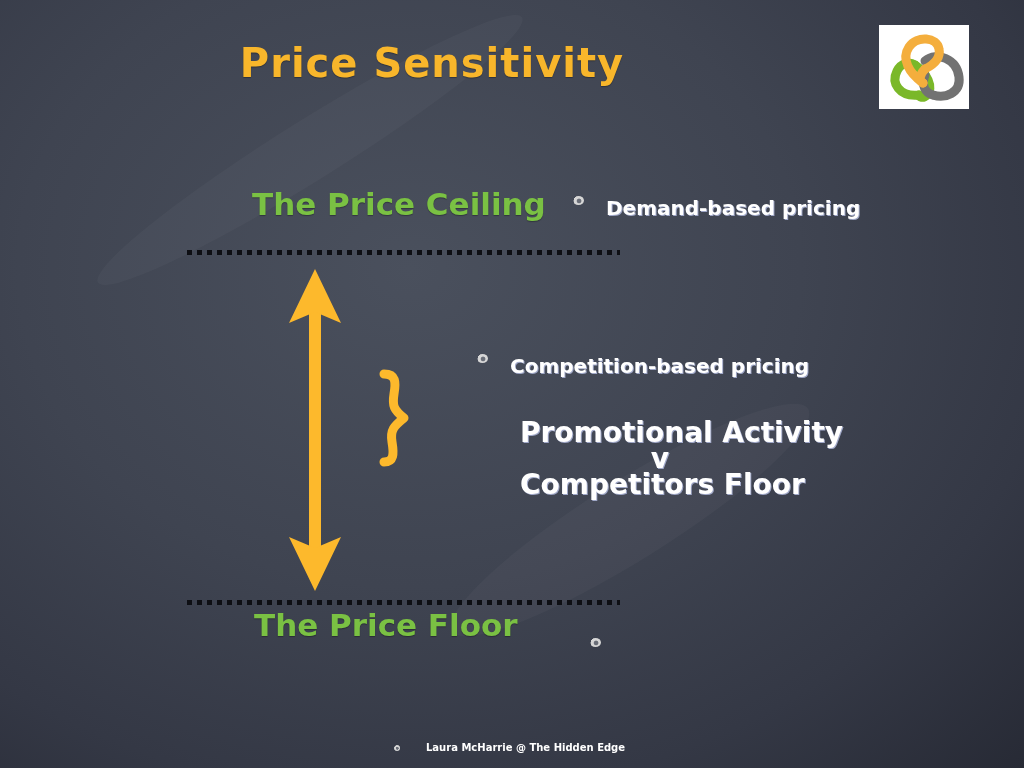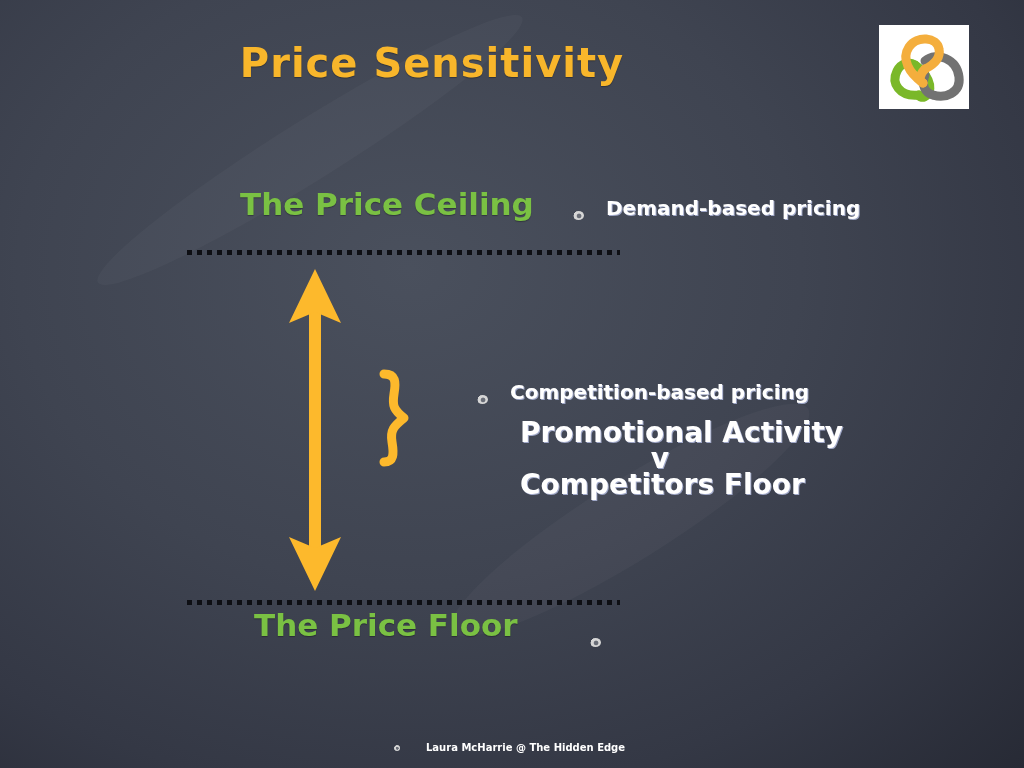--- a/index.html
+++ b/index.html
@@ -23,36 +23,36 @@
   .logo {
     position: absolute; left: 879px; top: 25px; width: 90px; height: 84px;
     background: #ffffff;
   }
   .logo svg { width: 90px; height: 84px; display: block; }
   .heading {
     position: absolute; color: #7ac143; font-weight: bold; font-size: 31px;
     text-shadow: 0 1px 1px rgba(0,0,0,0.3);
     white-space: nowrap;
   }
-  .heading.ceiling { left: 240px; top: 186px; }
+  .heading.ceiling { left: 252px; top: 186px; }
   .heading.floor { left: 254px; top: 607px; }
   .bullet-row {
-    position: absolute; display: flex; align-items: flex-end; white-space: nowrap;
+    position: absolute; display: flex; align-items: flex-start; white-space: nowrap;
   }
   .bullet-icon {
     width: 11px; height: 9px; border-radius: 50%;
     background: radial-gradient(circle at 55% 55%, #6a6e78 0 25%, #d6d6d6 35% 70%, transparent 72%);
     margin-right: 22px;
   }
   .bullet-text {
     color: #ffffff; font-weight: bold; font-size: 20px;
     text-shadow: 1px 1px 0 #a0a8c8;
   }
   .row-demand { left: 573px; top: 196px; }
-  .row-competition { left: 477px; top: 380px; }
+  .row-competition { left: 477px; top: 354px; }
   .row-cost { left: 590px; top: 638px; }
   .center-block {
     position: absolute; left: 520px; width: 280px; top: 420px;
     text-align: center; color: #ffffff; font-weight: bold; font-size: 28px;
     text-shadow: 1px 1px 0 #a0a8c8; line-height: 26px;
   }
   .center-block div { white-space: nowrap; }
   .dotted-line {
     position: absolute; left: 187px; width: 433px; height: 5px;
     background-image: linear-gradient(to right, #0e0f14 0 5px, transparent 5px 10px);

